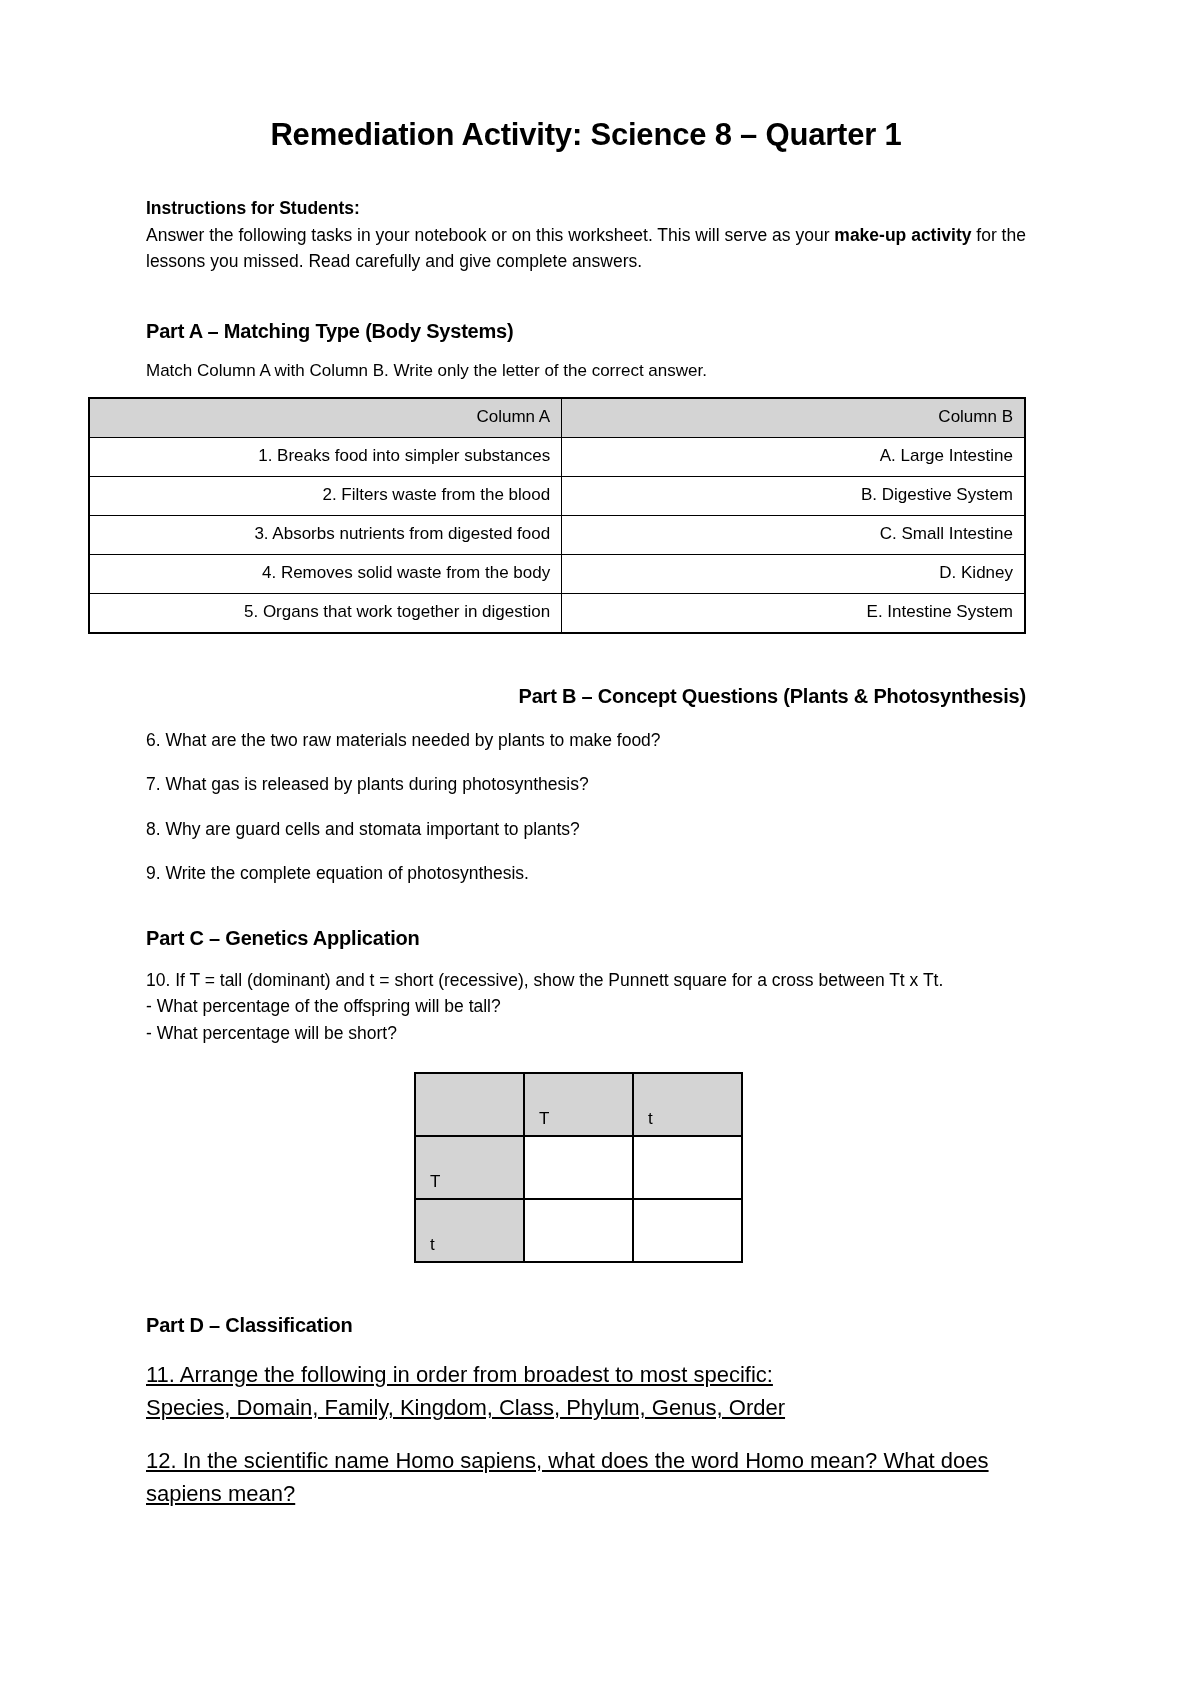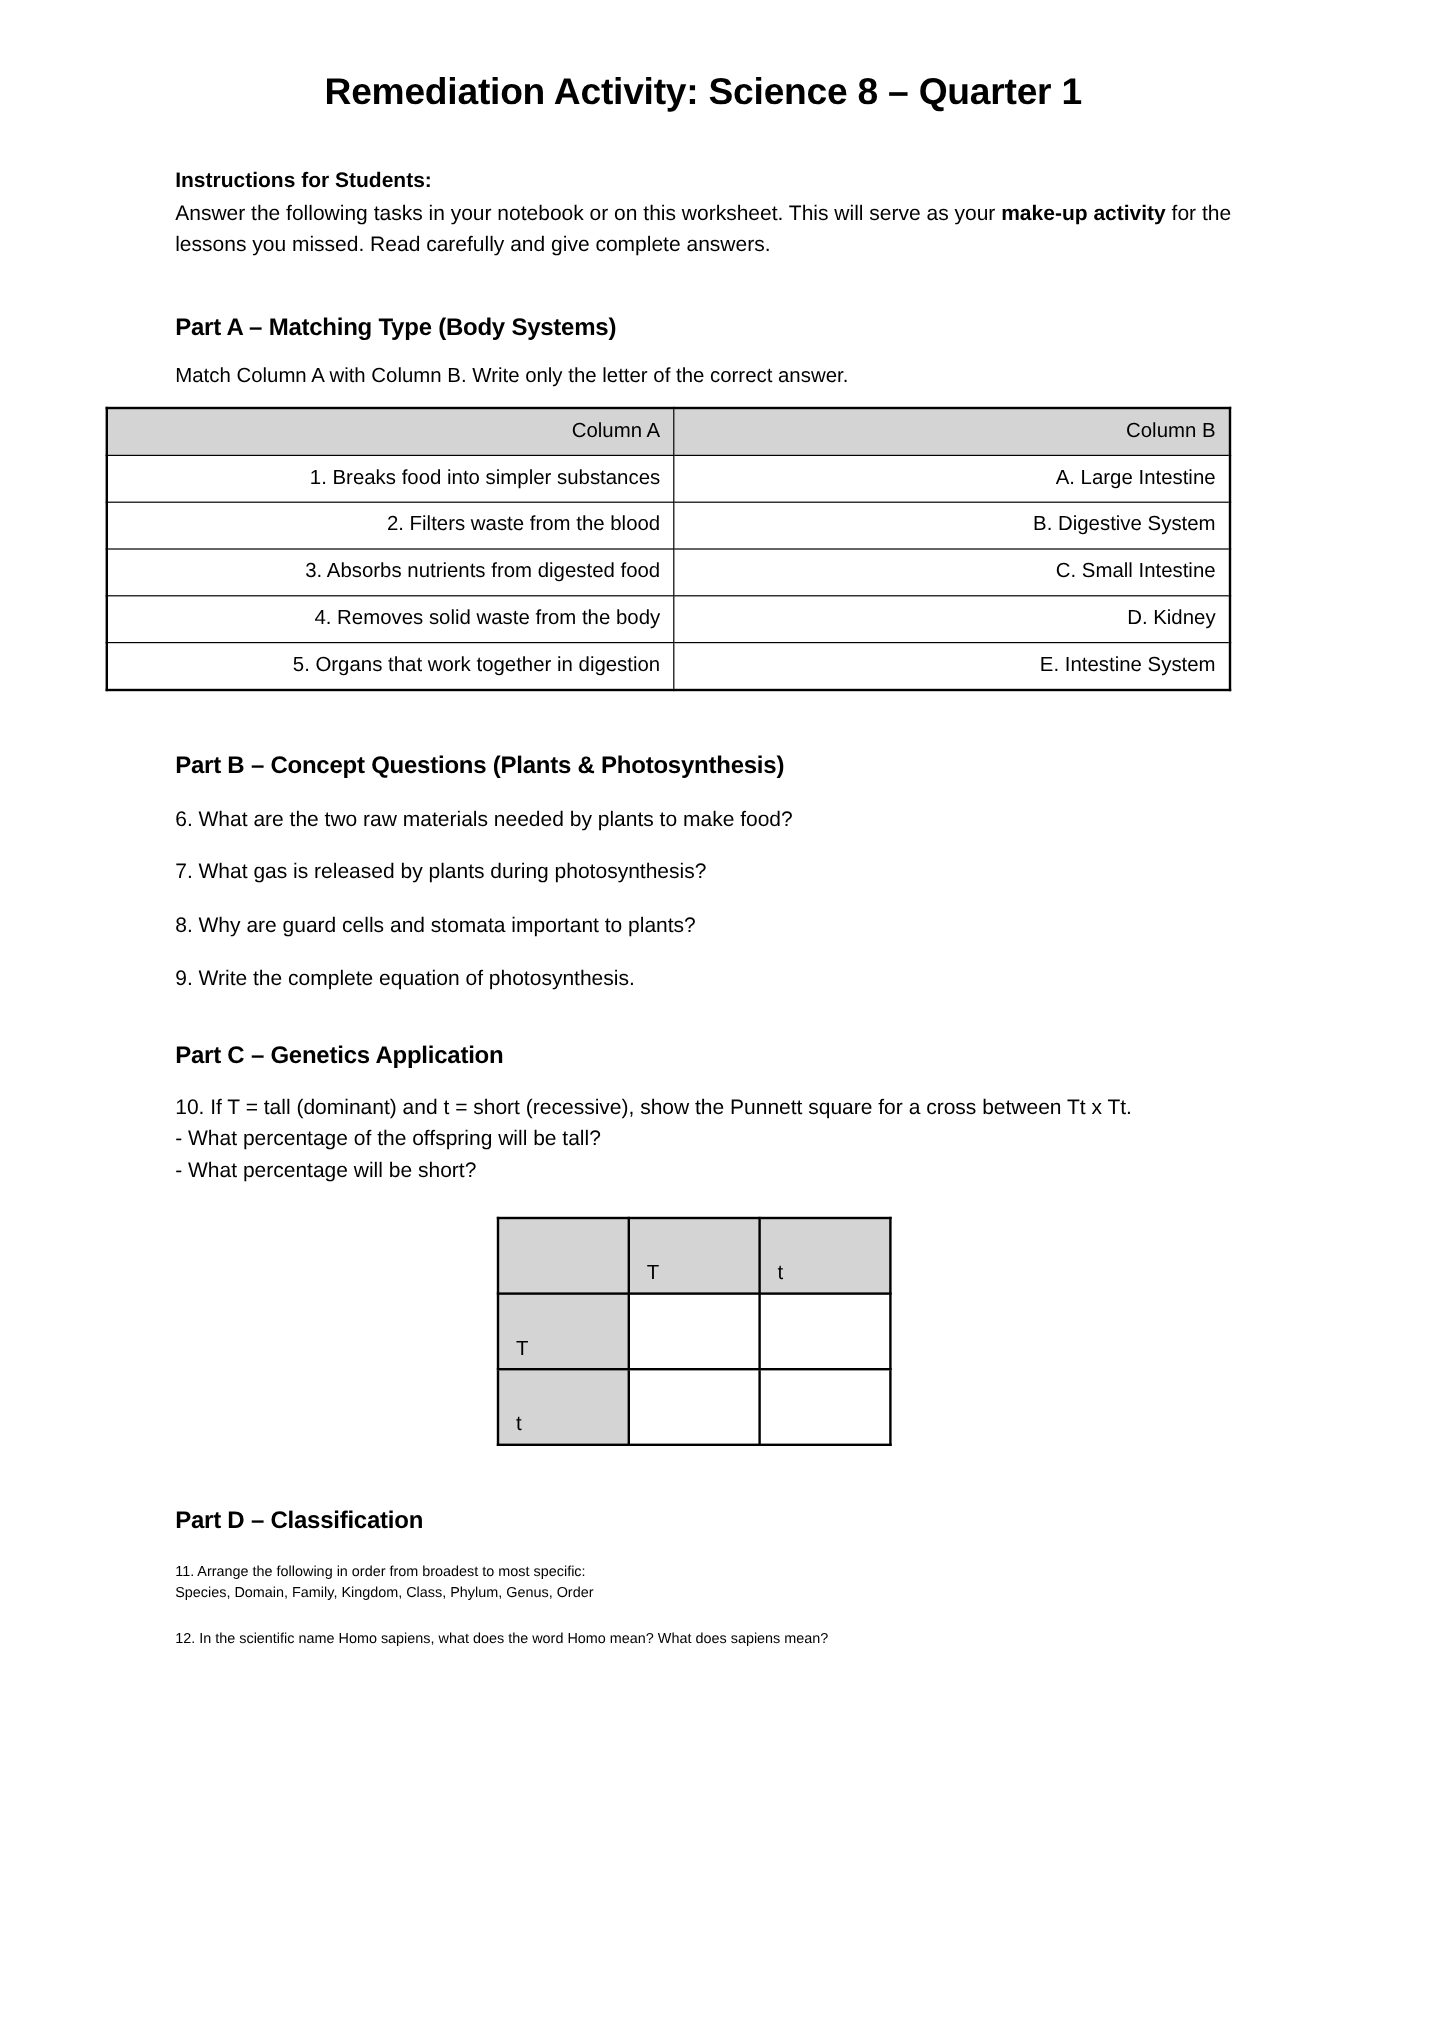--- a/index.html
+++ b/index.html
@@ -32,21 +32,21 @@
     width: 880px;
   }
 
   
   .doc-title {
     font-size: 31px;
     font-weight: bold;
     text-align: center;
     letter-spacing: -0.2px;
     margin: 0;
-    padding-top: 58px;
+    padding-top: 116px;
     line-height: 1.2;
   }
 
   
   .instructions {
     margin-top: 42px;
     font-size: 17.5px;
     line-height: 1.52;
   }
   .instructions .lead {
@@ -57,21 +57,21 @@
 
   
   .part-heading {
     font-size: 20px;
     font-weight: bold;
     margin: 0;
     line-height: 1.25;
     letter-spacing: -0.2px;
   }
   .part-a-heading { margin-top: 44px; }
-  .part-b-heading { margin-top: 0; }
+  .part-b-heading { margin-top: 0; text-align: right; }
   .part-c-heading { margin-top: 0; }
   .part-d-heading { margin-top: 0; }
 
   .subinstr {
     font-size: 17px;
     margin-top: 14px;
     line-height: 1.5;
   }
 
   
@@ -149,23 +149,24 @@
     padding: 0 0 6px 14px;
     background: #ffffff;
   }
   table.punnett td.shade {
     background: #d4d4d4;
   }
 
   
   .partd-block { margin-top: 0; }
   .partd-p {
-    font-size: 12px;
-    line-height: 1.5;
-    margin: 0;
+    font-size: 22px;
+    line-height: 1.5;
+    margin: 0;
+    text-decoration: underline;
   }
   .partd-p.spaced { margin-top: 20px; }
 
   .gap-lg { height: 50px; }
   .gap-md { height: 40px; }
 </style>
 </head>
 <body>
 
 <div class="page">

